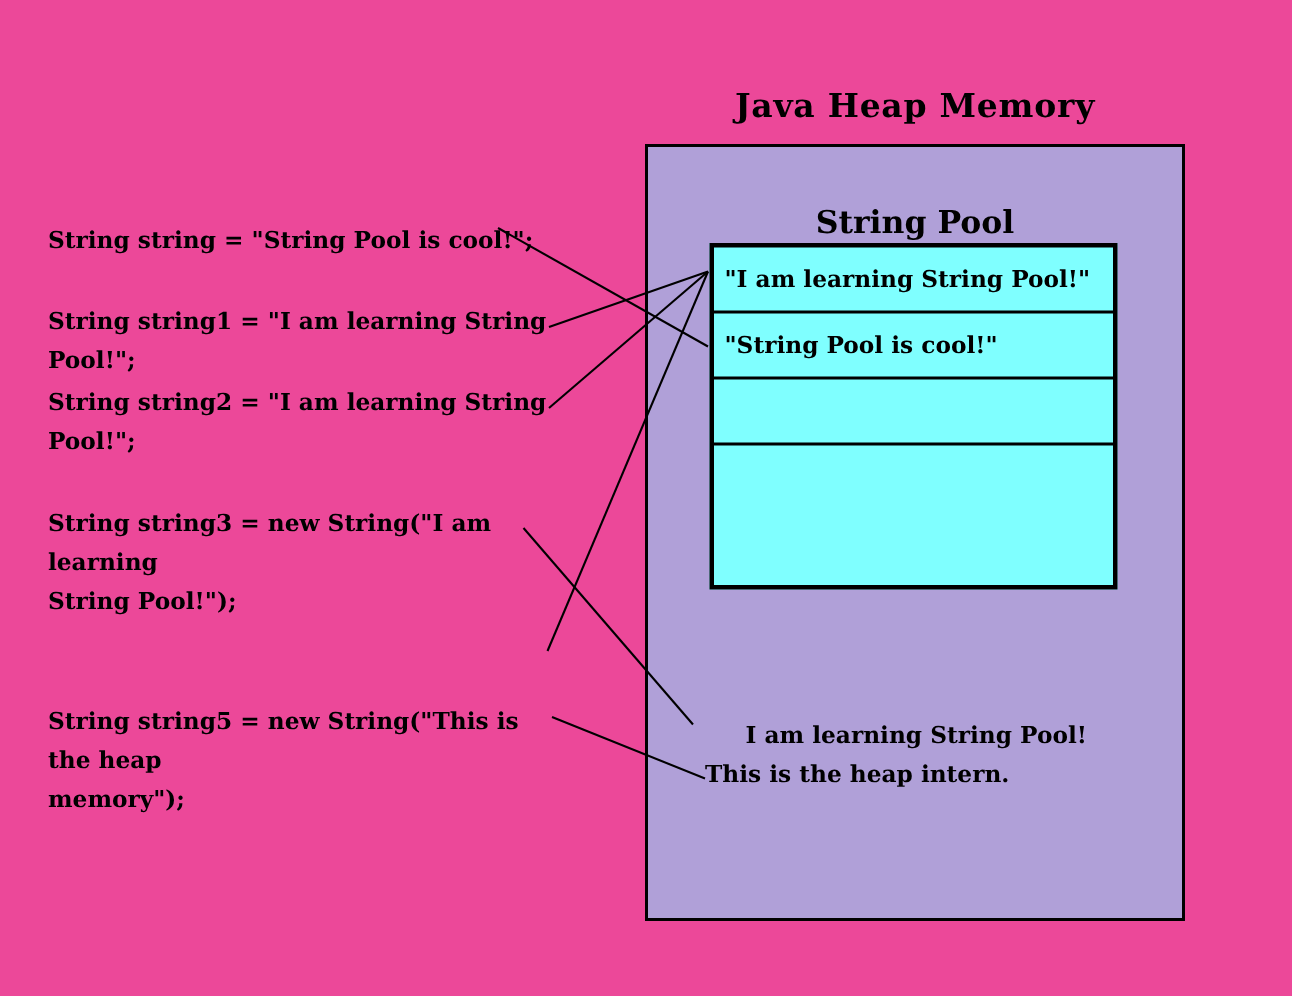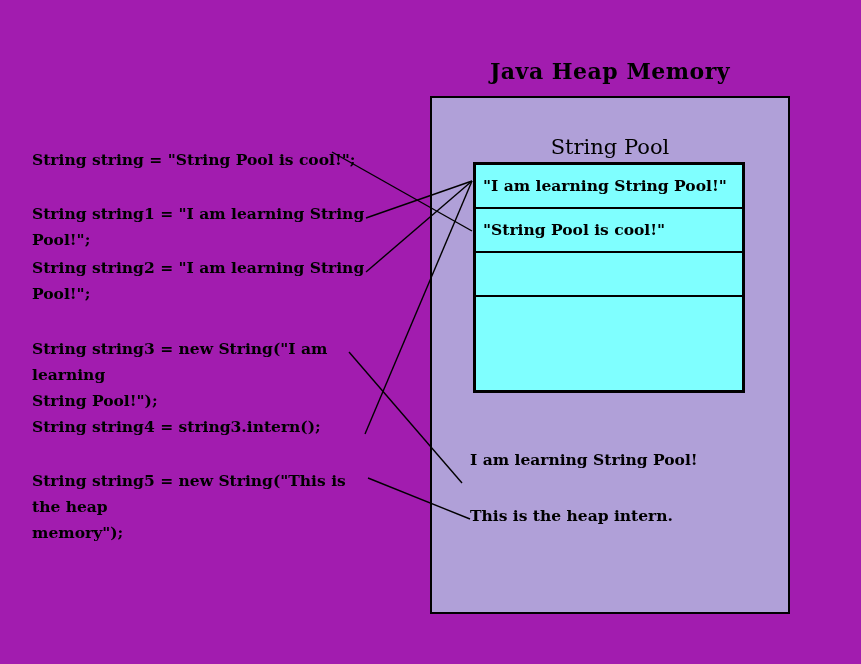--- a/index.html
+++ b/index.html
@@ -12,21 +12,21 @@
     height: 664px;
     position: relative;
     overflow: hidden;
     font-family: "DejaVu Serif", "Liberation Serif", serif;
   }
   #canvas {
     position: absolute;
     left: 0; top: 0;
     width: 861px;
     height: 664px;
-    background: #a21caf;
+    background: #ec4899;
   }
   .abs { position: absolute; }
 
   
   #heap-title {
     left: 430px;
     top: 58px;
     width: 360px;
     text-align: center;
     font-family: "DejaVu Serif", "Liberation Serif", serif;
@@ -47,21 +47,21 @@
     border: 2px solid #000000;
     box-sizing: border-box;
   }
 
   #string-pool-title {
     left: 430px;
     top: 135px;
     width: 360px;
     text-align: center;
     font-family: "DejaVu Serif", "Liberation Serif", serif;
-    font-weight: normal;
+    font-weight: bold;
     font-size: 21px;
     color: #000000;
     white-space: nowrap;
   }
 
   
   #string-pool-box {
     left: 473px;
     top: 162px;
     width: 272px;
@@ -110,21 +110,21 @@
 
   
   .heap-label {
     left: 470px;
     font-family: "DejaVu Serif", "Liberation Serif", serif;
     font-weight: bold;
     font-size: 15.5px;
     color: #000000;
     white-space: nowrap;
   }
-  #heap-label-0 { top: 450px; }
+  #heap-label-0 { top: 480px; margin-left: 27px; }
   #heap-label-1 { top: 506px; }
 
   
   #connectors {
     left: 0; top: 0;
     width: 861px;
     height: 664px;
     pointer-events: none;
   }
 </style>
@@ -147,21 +147,20 @@
   </div>
 
   <div class="abs heap-label" id="heap-label-0">I am learning String Pool!</div>
   <div class="abs heap-label" id="heap-label-1">This is the heap intern.</div>
 
   <div class="abs code-line" id="code-0">String string = "String Pool is cool!";</div>
   <div class="abs code-line" id="code-1">String string1 = "I am learning String Pool!";</div>
   <div class="abs code-line" id="code-2">String string2 = "I am learning String Pool!";</div>
   <div class="abs code-line" id="code-3">String string3 = new String("I am learning
 String Pool!");</div>
-  <div class="abs code-line" id="code-4">String string4 = string3.intern();</div>
   <div class="abs code-line" id="code-5">String string5 = new String("This is the heap
 memory");</div>
 
   <svg class="abs" id="connectors" viewBox="0 0 861 664">
       <line x1="332" y1="152" x2="472" y2="231" stroke="#000000" stroke-width="1.4"></line>
       <line x1="366" y1="218" x2="472" y2="181" stroke="#000000" stroke-width="1.4"></line>
       <line x1="366" y1="272" x2="472" y2="181" stroke="#000000" stroke-width="1.4"></line>
       <line x1="349" y1="352" x2="462" y2="483" stroke="#000000" stroke-width="1.4"></line>
       <line x1="365" y1="434" x2="472" y2="181" stroke="#000000" stroke-width="1.4"></line>
       <line x1="368" y1="478" x2="470" y2="519" stroke="#000000" stroke-width="1.4"></line>

